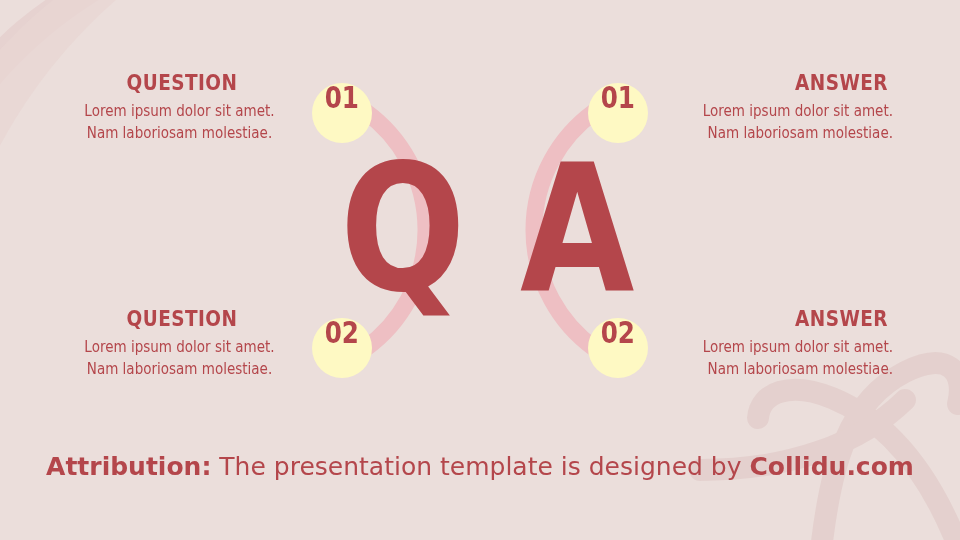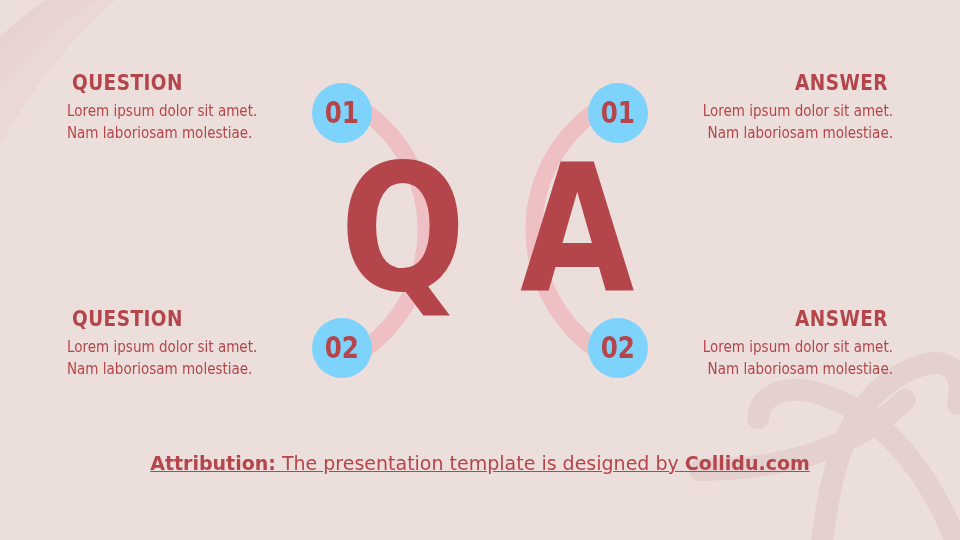--- a/index.html
+++ b/index.html
@@ -56,23 +56,23 @@
     top: 142px;
     transform-origin: left top;
   }
 
   
   .num-badge {
     position: absolute;
     width: 60px;
     height: 60px;
     border-radius: 50%;
-    background: #7dd3fc;
+    background: #fef9c3;
     display: flex;
-    align-items: center;
+    align-items: flex-start;
     justify-content: center;
   }
   .num-badge .num-text {
     font-family: "DejaVu Sans", sans-serif;
     font-weight: bold;
     font-size: 30px;
     color: #b4464b;
     transform: scaleX(0.82);
     letter-spacing: 0px;
     line-height: 1;
@@ -101,21 +101,21 @@
   .text-block .tb-line {
     font-family: "DejaVu Sans", sans-serif;
     font-size: 15px;
     color: #b4464b;
     line-height: 1.48;
     transform: scaleX(0.90);
     white-space: nowrap;
     margin: 0;
   }
   .block-left {
-    text-align: left;
+    text-align: center;
   }
   .block-left .tb-title { transform-origin: right center; }
   .block-left .tb-line  { transform-origin: right center; }
   .block-right {
     text-align: right;
   }
   .block-right .tb-title { transform-origin: left center; }
   .block-right .tb-line  { transform-origin: left center; }
 
   #block-q1 { left:  42px; top:  72px; }
@@ -124,24 +124,23 @@
   #block-a2 { left: 668px; top: 308px; }
 
   
   #attribution {
     position: absolute;
     left: 0;
     top: 452px;
     width: 960px;
     text-align: center;
     font-family: "DejaVu Sans", sans-serif;
-    font-size: 19px;
+    font-size: 25px;
     color: #b4464b;
     white-space: nowrap;
-    text-decoration: underline;
   }
   #attribution .attr-strong {
     font-weight: bold;
   }
   #attribution .attr-mid {
     font-weight: normal;
   }
   #attribution .attr-brand {
     font-weight: bold;
   }

